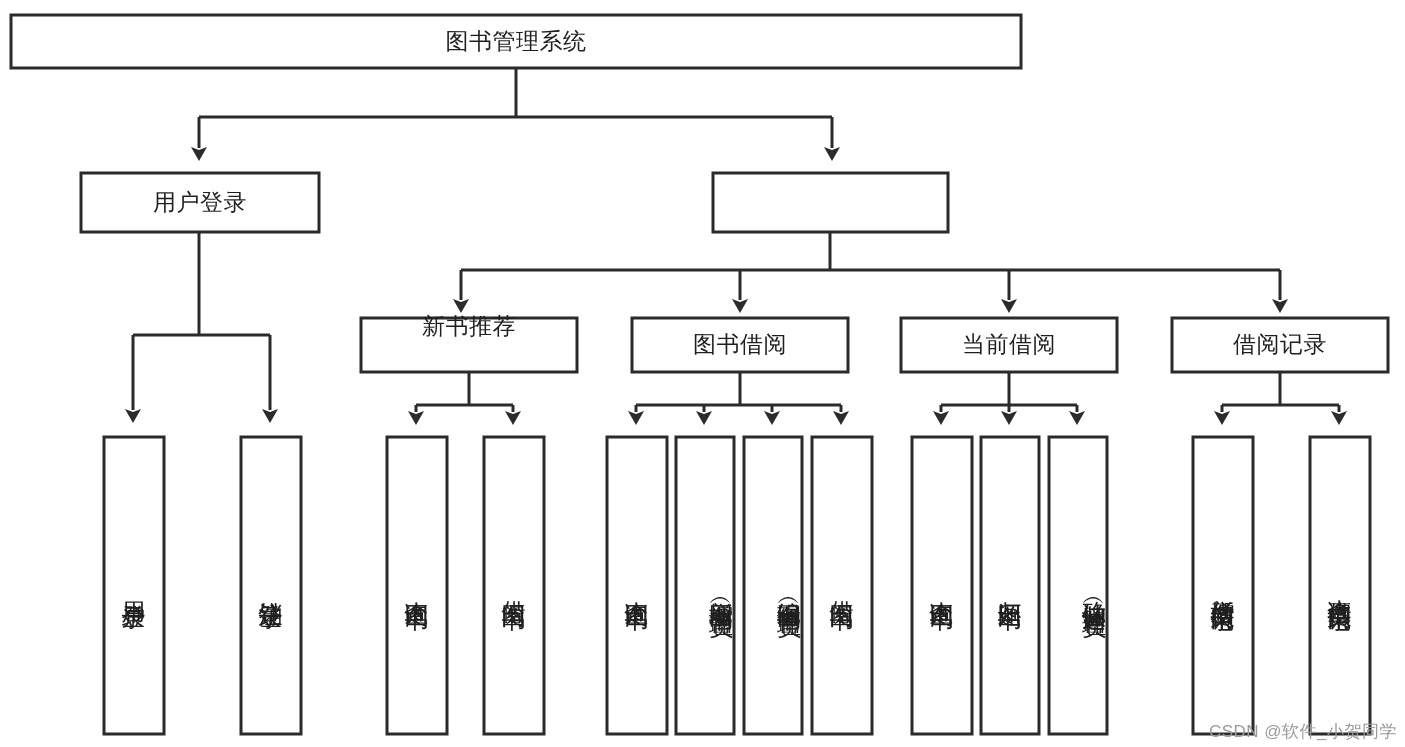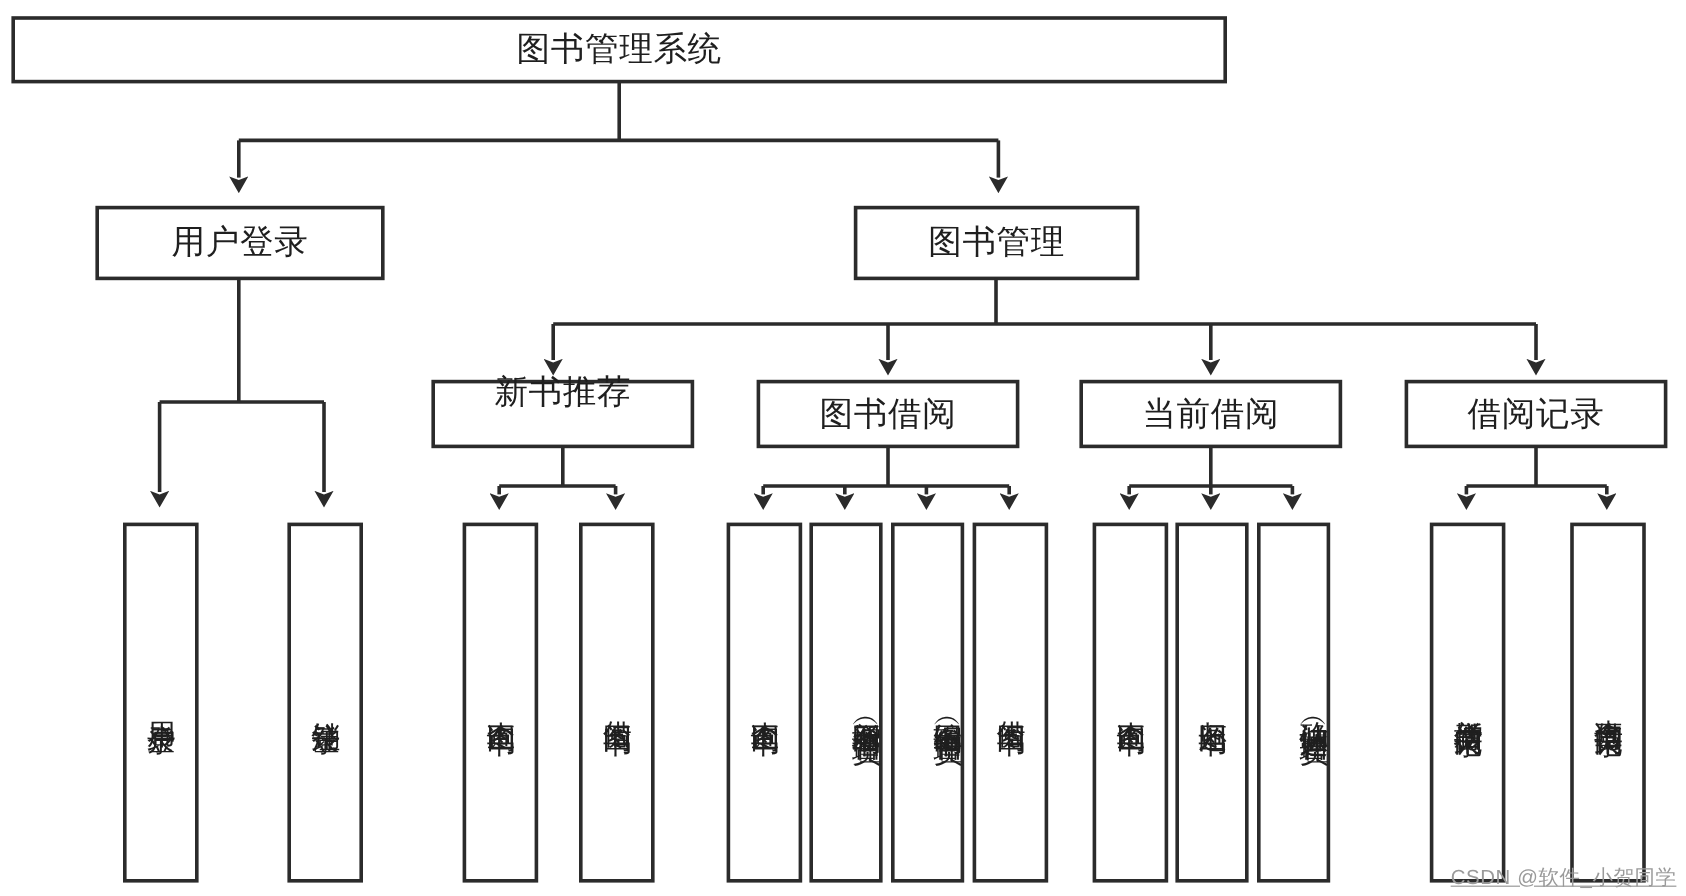--- a/index.html
+++ b/index.html
@@ -45,42 +45,41 @@
     position: absolute;
     display: flex;
     align-items: center;
     justify-content: center;
     color: #1f1f1f;
     font-family: "Liberation Sans", "DejaVu Sans", sans-serif;
     pointer-events: none;
     box-sizing: border-box;
   }
   .node-label.horizontal {
-    font-size: 28px;
+    font-size: 23px;
     letter-spacing: 0.5px;
     line-height: 1.1;
   }
   .node-label.vertical {
     writing-mode: vertical-rl;
     text-orientation: upright;
     font-size: 24px;
     letter-spacing: 2px;
     line-height: 1.05;
     white-space: nowrap;
   }
   .watermark {
     position: absolute;
     right: 8px;
     bottom: 4px;
     font-size: 17px;
     color: #9a9a9a;
     font-family: "Liberation Sans", "DejaVu Sans", sans-serif;
     letter-spacing: 0.5px;
     white-space: nowrap;
-    text-decoration: underline;
   }
 </style>
 </head>
 <body>
 
 <div id="diagram-root">
 
   <svg class="diagram-canvas" viewBox="0 0 1405 747" xmlns="http://www.w3.org/2000/svg">
     <defs>
       <marker id="arrow" markerWidth="14" markerHeight="16" refX="1" refY="8" orient="auto" markerUnits="userSpaceOnUse">
@@ -153,21 +152,20 @@
     <rect class="node-box" x="981" y="437" width="58" height="297"></rect>
     <rect class="node-box" x="1049" y="437" width="58" height="297"></rect>
 
     <rect class="node-box" x="1193" y="437" width="60" height="297"></rect>
     <rect class="node-box" x="1310" y="437" width="60" height="297"></rect>
   </svg>
 
   <div class="node-label horizontal" style="left:11px; top:15px; width:1010px; height:53px;">图书管理系统</div>
 
   <div class="node-label horizontal" style="left:81px; top:173px; width:238px; height:59px;">用户登录</div>
-  <div class="node-label horizontal" style="left:713px; top:173px; width:235px; height:59px;">图书管理</div>
 
   <div class="node-label horizontal" style="left:361px; top:300px; width:216px; height:54px;">新书推荐</div>
   <div class="node-label horizontal" style="left:632px; top:318px; width:216px; height:54px;border-radius:21px;">图书借阅</div>
   <div class="node-label horizontal" style="left:1172px; top:318px; width:216px; height:54px;">借阅记录</div>
   <div class="node-label horizontal" style="left:901px; top:318px; width:216px; height:54px;">当前借阅</div>
 
   <div class="node-label vertical" style="left:104px; top:437px; width:60px; height:297px;">用户登录</div>
   <div class="node-label vertical" style="left:241px; top:437px; width:60px; height:297px;">注销登录</div>
   <div class="node-label vertical" style="left:387px; top:437px; width:60px; height:297px;">查询图书</div>
   <div class="node-label vertical" style="left:484px; top:437px; width:60px; height:297px;">借阅图书</div>

